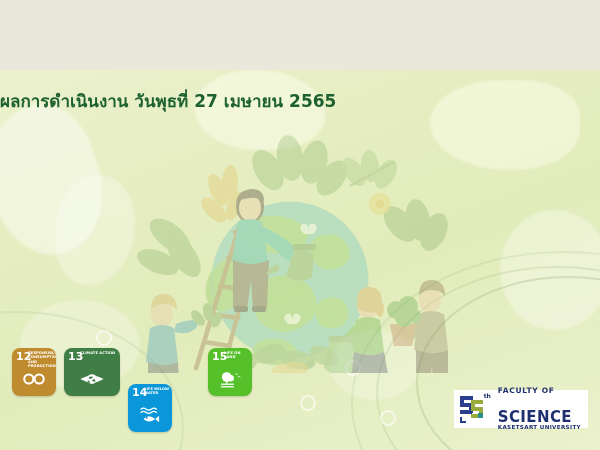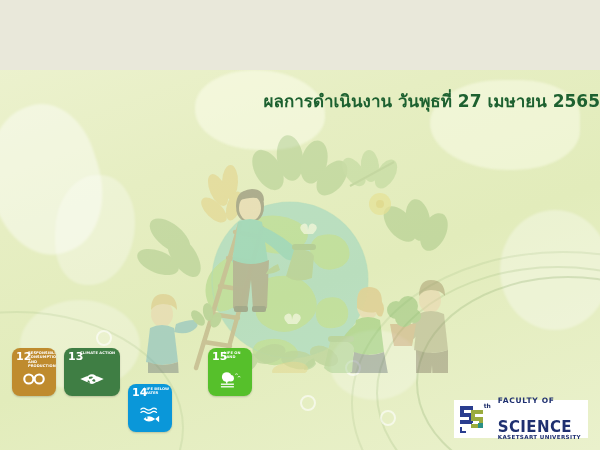--- a/index.html
+++ b/index.html
@@ -31,35 +31,35 @@
   
   .illus{position:absolute;left:118px;top:128px;width:385px;height:245px;opacity:.40;}
   .illus svg{width:100%;height:100%;display:block;}
 
   
   .header-band{position:absolute;left:0;top:0;width:600px;height:70px;background:#e9e8da;z-index:5;}
   .title-line1{position:absolute;left:0;top:6px;width:600px;text-align:center;
     color:#1d6130;font-size:14.5px;font-weight:bold;letter-spacing:0px;line-height:18px;white-space:nowrap;}
   .title-line2{position:absolute;left:0;top:34px;width:600px;text-align:center;
     color:#25702f;font-size:15px;font-weight:bold;letter-spacing:.9px;line-height:20px;white-space:nowrap;}
-  .date-line{position:absolute;left:0;top:90px;width:600px;text-align:right;z-index:5;
+  .date-line{position:absolute;left:0;top:90px;width:600px;text-align:left;z-index:5;
     color:#1d6130;font-size:17px;font-weight:bold;line-height:22px;white-space:nowrap;}
 
   
   .sdg-row{position:absolute;left:12px;bottom:18px;display:flex;gap:8px;z-index:6;}
   .sdg{position:relative;width:44px;height:48px;border-radius:8px;overflow:hidden;
     box-shadow:0 1px 2px rgba(0,0,0,.18);}
   .sdg .num{position:absolute;left:4px;top:3px;color:#fff;font-size:11px;font-weight:bold;line-height:11px;}
   .sdg .lbl{position:absolute;left:16px;top:3px;right:2px;color:#fff;font-size:3.6px;font-weight:bold;
     line-height:4.4px;letter-spacing:.1px;text-transform:uppercase;}
   .sdg .gly{position:absolute;left:0;right:0;bottom:4px;height:26px;display:flex;align-items:center;justify-content:center;}
   .sdg .gly svg{width:26px;height:24px;}
 
   
-  .logos{position:absolute;right:12px;bottom:12px;display:flex;align-items:center;gap:10px;z-index:6;}
+  .logos{position:absolute;right:12px;bottom:22px;display:flex;align-items:center;gap:10px;z-index:6;}
   .logo-ku{display:flex;align-items:center;gap:5px;background:#ffffff;padding:5px 7px 5px 5px;height:38px;box-sizing:border-box;}
   .ku-mark{position:relative;width:34px;height:30px;flex:0 0 34px;}
   .ku-text{display:flex;flex-direction:column;justify-content:center;line-height:1;}
   .ku-sup{position:absolute;left:25px;top:-2px;color:#1d2d6b;font-size:6px;font-weight:bold;}
   .ku-fac{color:#1f3070;font-size:7.5px;font-weight:bold;letter-spacing:.7px;}
   .ku-sci{color:#1f3070;font-size:15px;font-weight:bold;letter-spacing:.4px;line-height:15px;margin:16px 0 0px;}
   .ku-uni{color:#1f3070;font-size:5.6px;font-weight:bold;letter-spacing:.35px;}
   .logo-scgp{background:#ffffff;width:56px;height:38px;display:flex;flex-direction:column;
     align-items:center;justify-content:center;}
   .scgp-main{color:#d9252a;font-size:16px;font-weight:bold;letter-spacing:.2px;line-height:16px;}

